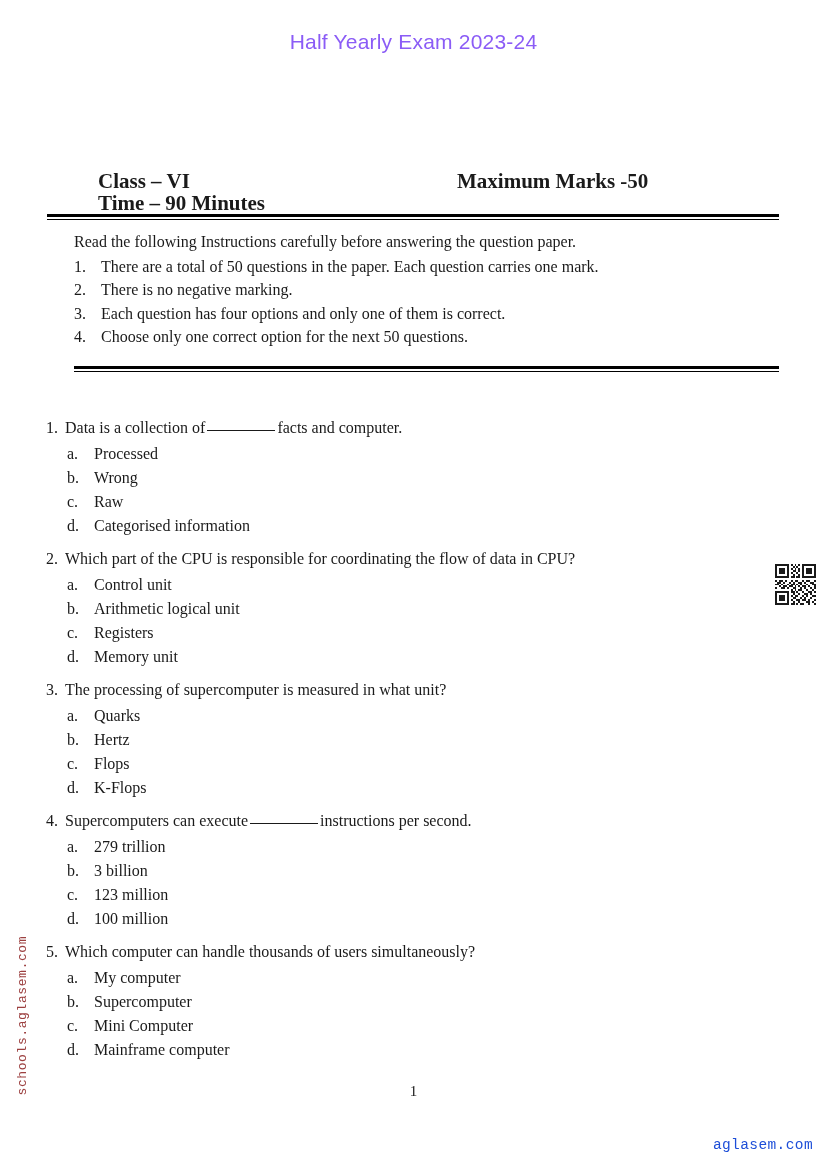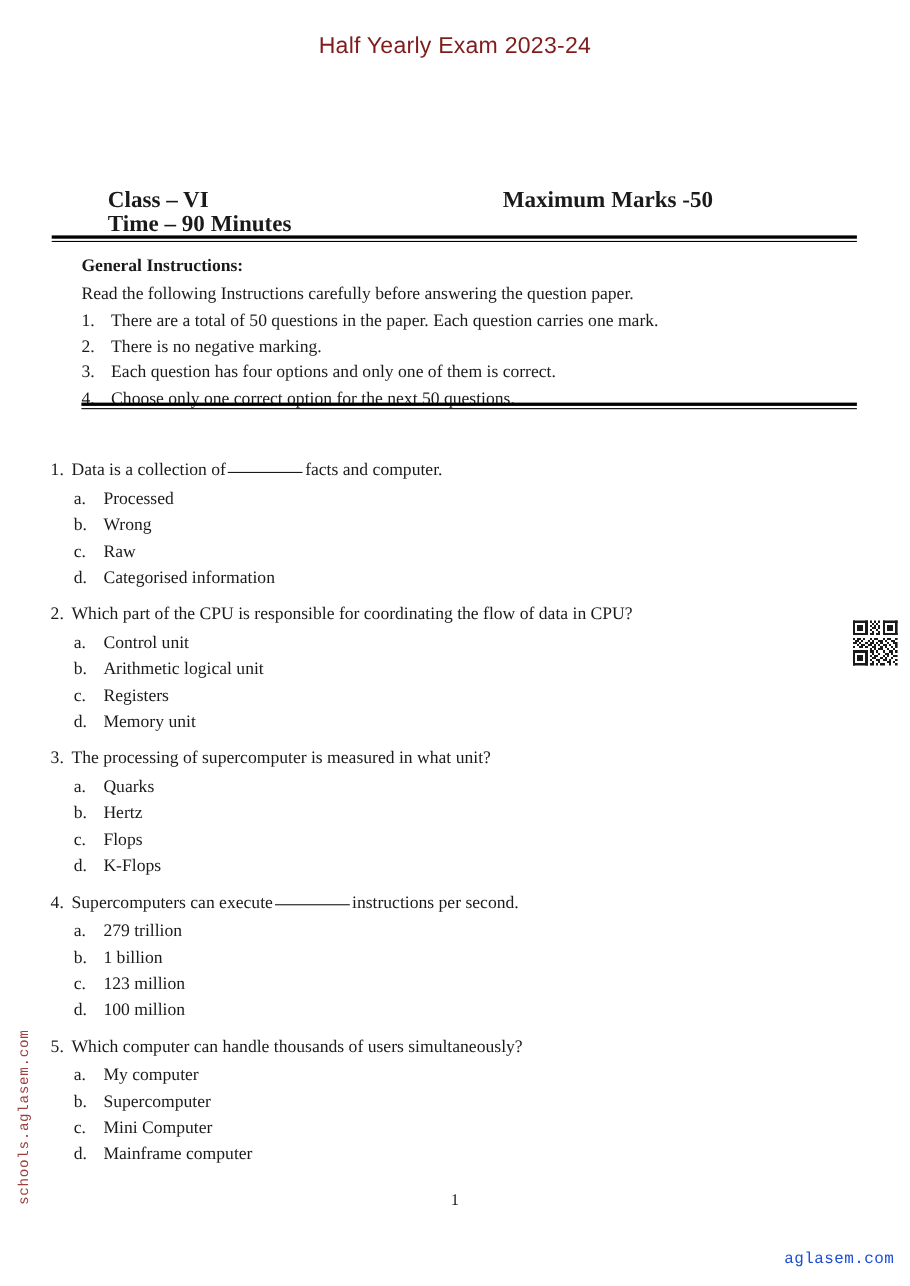--- a/index.html
+++ b/index.html
@@ -19,21 +19,21 @@
   
   .title-block {
     position: absolute;
     top: 28px;
     left: 0;
     width: 827px;
     text-align: center;
     font-family: "Liberation Sans", sans-serif;
     font-size: 21px;
     line-height: 28px;
-    color: #7f1d1d;
+    color: #8b5cf6;
     letter-spacing: 0.2px;
   }
   .title-line { display: block; }
 
   
   .exam-header {
     position: absolute;
     top: 170px;
     left: 47px;
     width: 732px;
@@ -192,21 +192,20 @@
     <span class="hdr-row">Time – 90 Minutes</span>
   </div>
   <div class="hdr-col-right">
     <span class="hdr-row">Maximum Marks -50</span>
   </div>
 </div>
 
 <div class="rule rule-top"></div>
 
 <div class="instructions">
-  <span class="instr-title">General Instructions:</span>
   <span class="instr-lead">Read the following Instructions carefully before answering the question paper.</span>
   <ul class="instr-list">
     <li>
       <span class="instr-num">1.</span>
       <span class="instr-text">There are a total of 50 questions in the paper. Each question carries one mark.</span>
     </li>
     <li>
       <span class="instr-num">2.</span>
       <span class="instr-text">There is no negative marking.</span>
     </li>
@@ -305,21 +304,21 @@
       <span class="q-num">4.</span>
       <span class="q-text"><span>Supercomputers can execute</span><span class="blank"></span><span>instructions per second.</span></span>
     </div>
     <ul class="options">
       <li class="option">
         <span class="opt-letter">a.</span>
         <span class="opt-text">279 trillion</span>
       </li>
       <li class="option">
         <span class="opt-letter">b.</span>
-        <span class="opt-text">1 billion</span>
+        <span class="opt-text">3 billion</span>
       </li>
       <li class="option">
         <span class="opt-letter">c.</span>
         <span class="opt-text">123 million</span>
       </li>
       <li class="option">
         <span class="opt-letter">d.</span>
         <span class="opt-text">100 million</span>
       </li>
     </ul>

